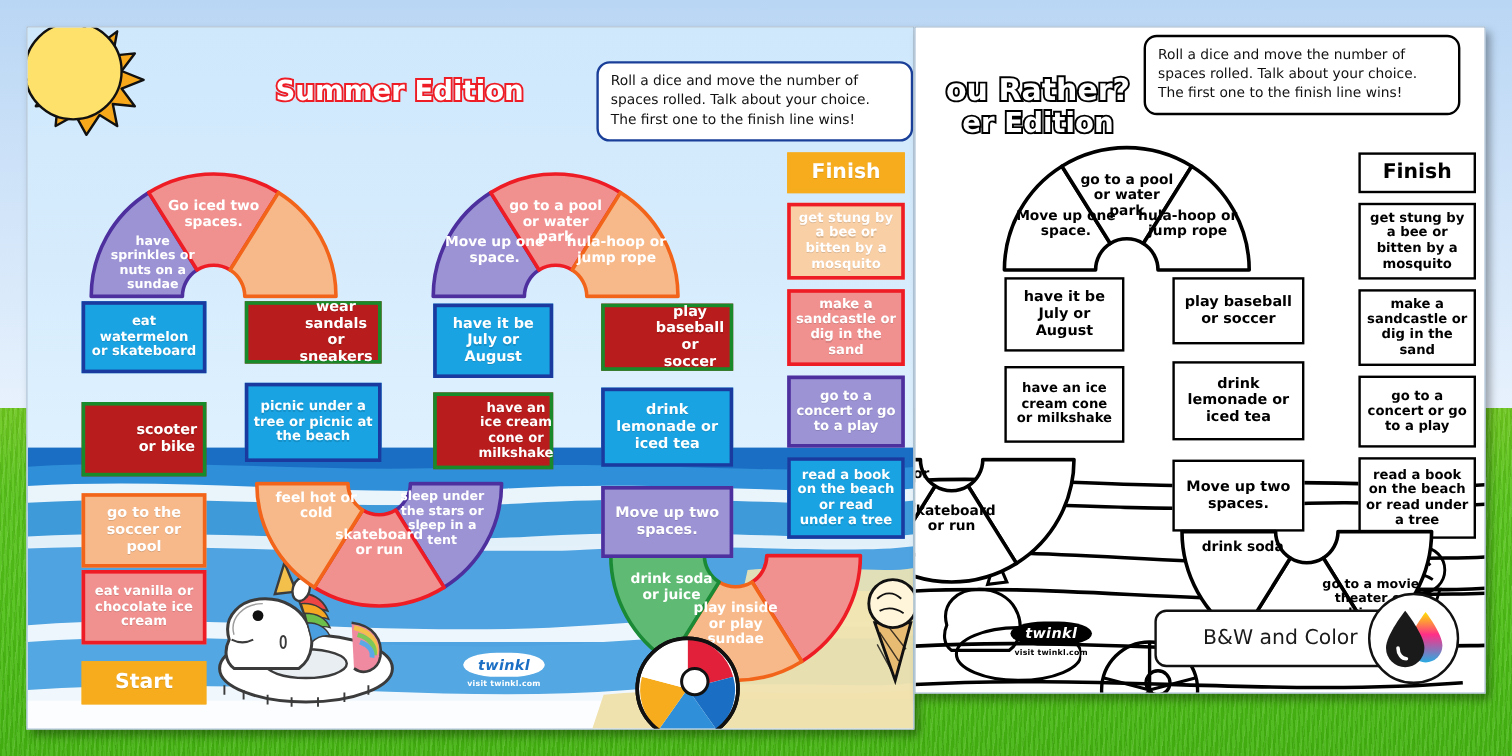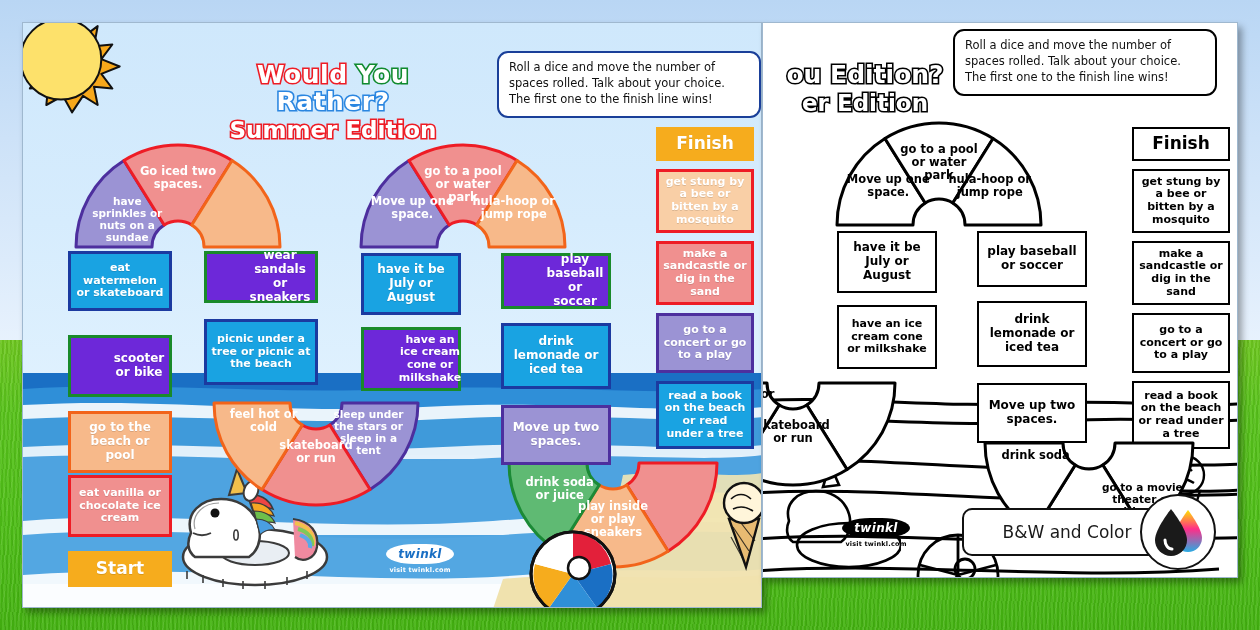--- a/index.html
+++ b/index.html
@@ -59,21 +59,21 @@
 
   
   .tile{position:absolute;display:flex;align-items:center;justify-content:center;
       text-align:center;color:#fff;font-weight:bold;font-size:12px;line-height:1.16;
       border:3px solid #000;padding:2px 4px;z-index:5;
       text-shadow:0 1px 0 rgba(0,0,0,.12);}
   .tile.small{font-size:11px;}
 
   
   .c-blue   {background:#19a3e2;border-color:#1b3aa0;}
-  .c-green  {background:#6d28d9;border-color:#198a2a;padding-left:42px;}
+  .c-green  {background:#b91c1c;border-color:#198a2a;padding-left:42px;}
   .c-peach  {background:#f7b98a;border-color:#f2641a;}
   .c-pink   {background:#f0908f;border-color:#ee1c25;}
   .c-purple {background:#9b93d4;border-color:#4d2f9e;}
   .c-peach2 {background:#f9cfa6;border-color:#ee1c25;}
   .c-orange {background:#f6ac1d;border-color:#f6ac1d;color:#fff;}
 
   
   .arch{position:absolute;z-index:5;}
   .sectorlabel{position:absolute;text-align:center;color:#fff;font-weight:bold;
       font-size:11.5px;line-height:1.15;pointer-events:none;}
@@ -185,25 +185,20 @@
       <path d="M18,24 c6,-6 14,-6 20,0 M20,34 c8,-4 14,-2 20,2" fill="none" stroke="#111" stroke-width="1.6"></path>
     </svg>
 
     <div class="twinkl" style="left:360px;top:520px">
       <div class="cloud">twinkl</div>
       <div class="visit">visit twinkl.com</div>
     </div>
   </div>
 
   <div class="title-wrap">
-    <div class="t1">
-      <span class="ow r">Would</span>
-      <span class="ow g">You</span>
-      <span class="ow b">Rather?</span>
-    </div>
     <div class="t2">
       <span class="ow r">Summer Edition</span>
     </div>
   </div>
 
   <div class="instr" id="instr-color">
     <span>Roll a dice and move the number of spaces rolled. Talk about your choice. The first one to the finish line wins!</span>
   </div>
 
   <div id="color-tiles">
@@ -235,31 +230,31 @@
         <div class="sectorlabel" style="width: 84px; left: 120.477px; top: 7.08858px; font-size: 10.5px;">sleep under the stars or sleep in a tent</div>
         <div class="sectorlabel" style="width: 84px; left: 68px; top: 38px;">skateboard or run</div>
         <div class="sectorlabel" style="width: 84px; left: 15.5228px; top: 7.08858px;">feel hot or cold</div>
       </div>
       <div class="arch" style="left: 480px; top: 438px; width: 220px; height: 120px;">
         <svg width="220" height="120" viewBox="0 0 220 120" style="position: absolute; left: 0px; top: 0px;">
           <path d="M214,2 A104,104 0 0 1 165.1116034802533,90.1970020002683 L123.77790087006332,24.049250500067075 A26,26 0 0 0 136,2 Z" fill="#f0908f" stroke="#ee1c25" stroke-width="3" stroke-linejoin="round"></path>
           <path d="M165.1116034802533,90.1970020002683 A104,104 0 0 1 54.8883965197467,90.19700200026831 L96.22209912993668,24.049250500067078 A26,26 0 0 0 123.77790087006332,24.049250500067075 Z" fill="#f7b98a" stroke="#f2641a" stroke-width="3" stroke-linejoin="round"></path>
           <path d="M54.8883965197467,90.19700200026831 A104,104 0 0 1 6,2.000000000000013 L84,2.000000000000003 A26,26 0 0 0 96.22209912993668,24.049250500067078 Z" fill="#5fba73" stroke="#1b8a36" stroke-width="3" stroke-linejoin="round"></path>
         </svg>
-        <div class="sectorlabel" style="width: 84px; left: 68px; top: 39px;">play inside or play sneakers</div>
+        <div class="sectorlabel" style="width: 84px; left: 68px; top: 39px;">play inside or play sundae</div>
         <div class="sectorlabel" style="width: 84px; left: 14.6482px; top: 15px;">drink soda or juice</div>
       </div>
       <div class="tile c-blue small" style="left: 45px; top: 228px; width: 104px; height: 60px;">
         <span>eat watermelon or skateboard</span>
       </div>
       <div class="tile c-green" style="left: 45px; top: 312px; width: 104px; height: 62px;">
         <span>scooter or bike</span>
       </div>
       <div class="tile c-peach" style="left: 45px; top: 388px; width: 104px; height: 62px;">
-        <span>go to the beach or pool</span>
+        <span>go to the soccer or pool</span>
       </div>
       <div class="tile c-pink small" style="left: 45px; top: 452px; width: 104px; height: 62px;">
         <span>eat vanilla or chocolate ice cream</span>
       </div>
       <div class="tile c-orange" style="left: 45px; top: 528px; width: 104px; height: 36px; font-size: 17px;">
         <span>Start</span>
       </div>
       <div class="tile c-green" style="left: 181px; top: 228px; width: 114px; height: 52px;">
         <span>wear sandals or sneakers</span>
       </div>
@@ -296,21 +291,21 @@
       <div class="tile c-blue small" style="left: 633px; top: 358px; width: 98px; height: 68px;">
         <span>read a book on the beach or read under a tree</span>
       </div>
     </div>
 </div>
 
 <div class="card" id="card-bw">
   <div class="bw-inner"></div>
 
   <div class="bwtitle">
-    <div class="bwt1">ou Edition?</div>
+    <div class="bwt1">ou Rather?</div>
     <div class="bwt2">er Edition</div>
   </div>
 
   <div class="instr" id="instr-bw" style="left:190px;top:6px;width:264px">
     <span>Roll a dice and move the number of spaces rolled. Talk about your choice. The first one to the finish line wins!</span>
   </div>
 
   <svg style="position:absolute;left:0;top:0;width:476px;height:556px;z-index:2" viewBox="0 0 476 556" fill="none" stroke="#000" stroke-width="3">
     <path d="M-10,378 C80,372 180,386 280,380 C360,376 430,386 486,380"></path>
     <path d="M-10,398 C90,392 190,406 300,398 C380,392 440,402 486,396"></path>

